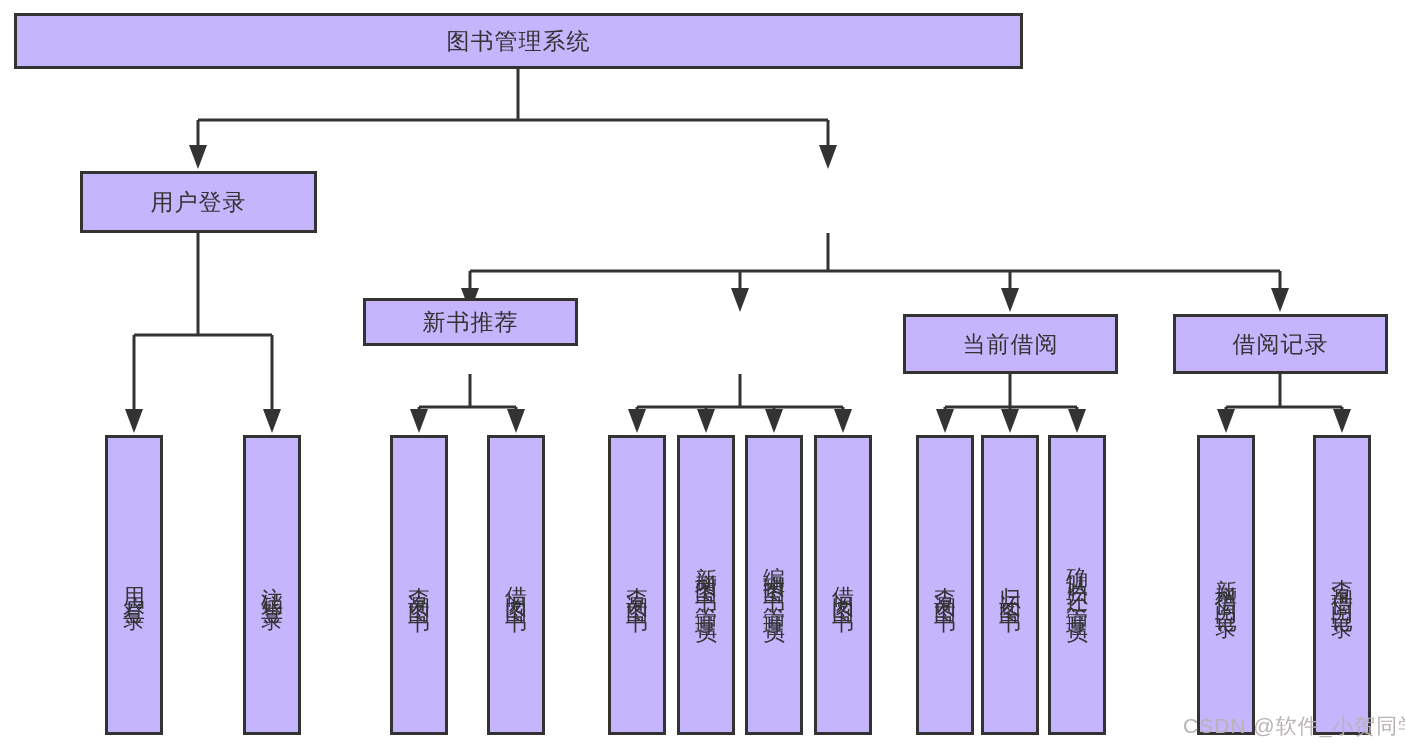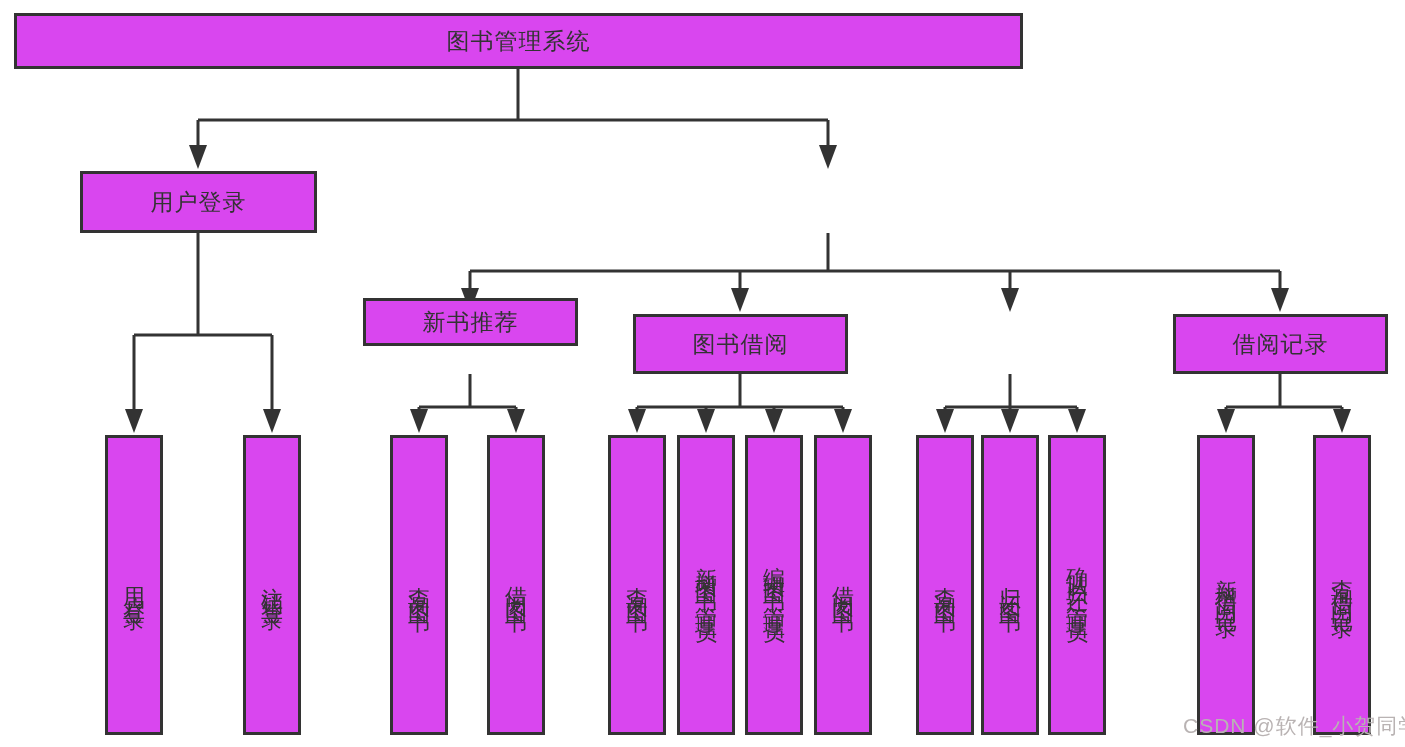--- a/index.html
+++ b/index.html
@@ -8,21 +8,21 @@
     width:1405px;height:747px;
     background:#ffffff;
     font-family:"Liberation Sans","DejaVu Sans",sans-serif;
     overflow:hidden;
   }
   #wires{position:absolute;left:0;top:0;z-index:0;}
   .box{
     position:absolute;
     box-sizing:border-box;
     border:3px solid #333333;
-    background:#d946ef;
+    background:#c4b5fd;
     color:#333333;
     display:flex;
     align-items:center;
     justify-content:center;
     z-index:1;
   }
   .node-h{font-size:23px;letter-spacing:1px;}
   .node-v{
     font-size:22px;
     writing-mode:vertical-rl;
@@ -64,21 +64,21 @@
              M936 409 L954 409 L945 433 Z M1001 409 L1019 409 L1010 433 Z
              M1068 409 L1086 409 L1077 433 Z M1217 409 L1235 409 L1226 433 Z
              M1333 409 L1351 409 L1342 433 Z" fill="#333333" stroke="none"></path>
   </svg>
 
   <div class="box node-h" style="left:14px;top:13px;width:1009px;height:56px">图书管理系统</div>
 
   <div class="box node-h" style="left:80px;top:171px;width:237px;height:62px">用户登录</div>
 
   <div class="box node-h" style="left:363px;top:298px;width:215px;height:48px">新书推荐</div>
-  <div class="box node-h" style="left:633px;top:314px;width:215px;height:60px">图书借阅</div>
+  <div class="box node-h" style="left:903px;top:314px;width:215px;height:60px">当前借阅</div>
   <div class="box node-h" style="left:1173px;top:314px;width:215px;height:60px">借阅记录</div>
 
   <div class="box node-v" style="left:105px;top:435px;width:58px;height:300px">用户登录</div>
   <div class="box node-v" style="left:243px;top:435px;width:58px;height:300px">注销登录</div>
 
   <div class="box node-v" style="left:390px;top:435px;width:58px;height:300px">查询图书</div>
   <div class="box node-v" style="left:487px;top:435px;width:58px;height:300px">借阅图书</div>
 
   <div class="box node-v" style="left:608px;top:435px;width:58px;height:300px">查询图书</div>
   <div class="box node-v" style="left:677px;top:435px;width:58px;height:300px">新增图书（管理员）</div>

